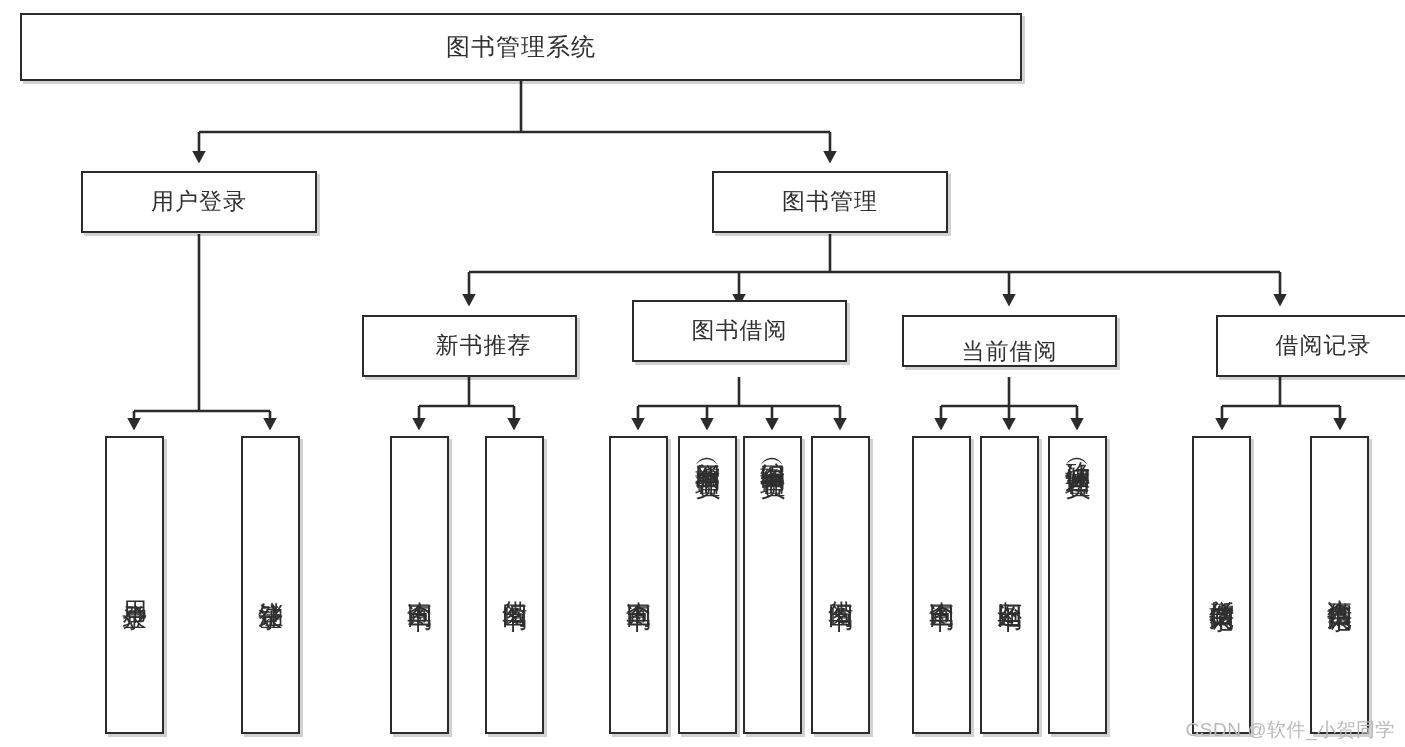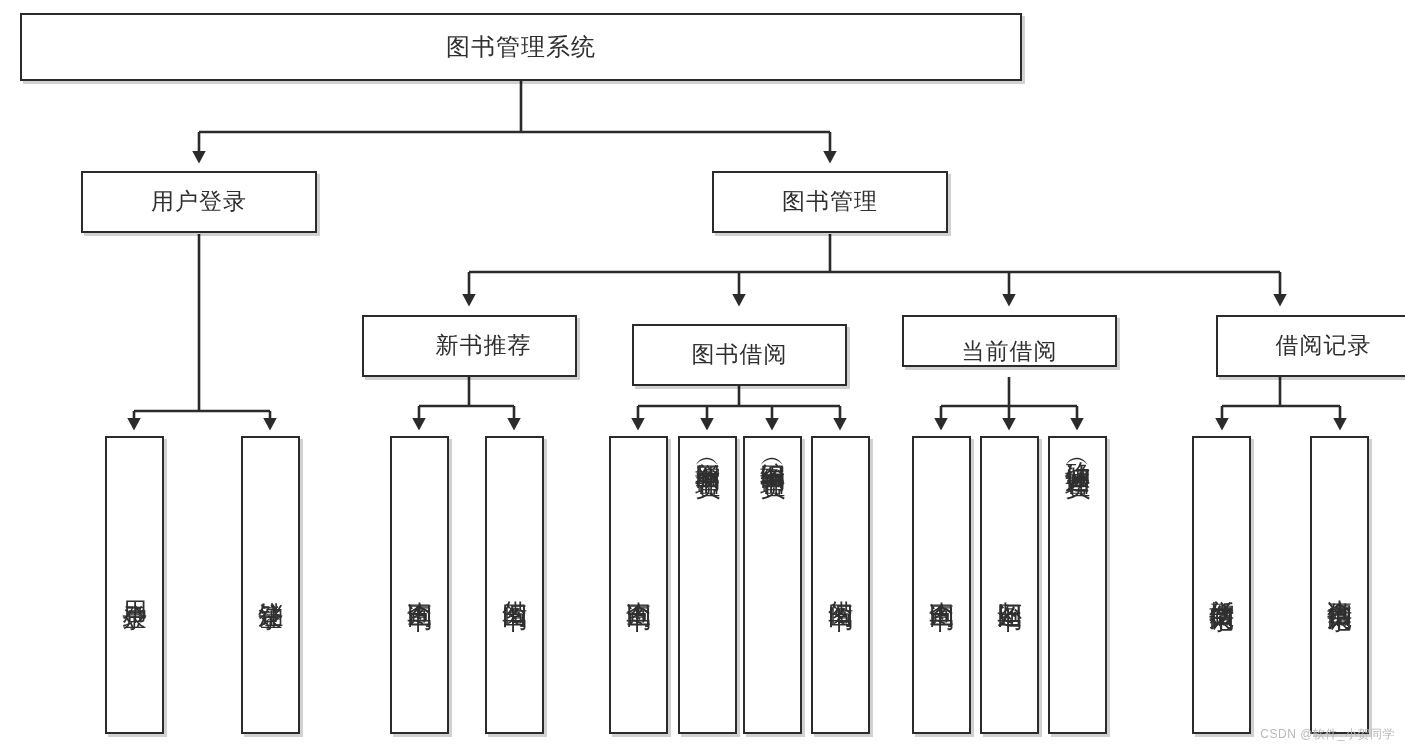--- a/index.html
+++ b/index.html
@@ -37,21 +37,21 @@
     line-height:1.18;
     letter-spacing:2px;
     white-space:normal;
     max-height:286px;
   }
   .nodebox.leaf.toppad{align-items:flex-start;}
   .nodebox.leaf.toppad .lbl{margin-top:4px;}
   #watermark{
     position:absolute;
     right:10px;bottom:4px;
-    font-size:12px;
+    font-size:19px;
     color:#b9b9b9;
     letter-spacing:0.5px;
     white-space:nowrap;
     pointer-events:none;
   }
 </style>
 </head>
 <body>
 
 <div id="stage">
@@ -113,21 +113,21 @@
   <div class="nodebox" style="left:81px;top:171px;width:236px;height:62px;">
     <span class="lbl">用户登录</span>
   </div>
   <div class="nodebox" style="left:712px;top:171px;width:236px;height:62px;">
     <span class="lbl">图书管理</span>
   </div>
 
   <div class="nodebox" style="left:362px;top:315px;width:215px;height:62px;padding-left:28px;">
     <span class="lbl">新书推荐</span>
   </div>
-  <div class="nodebox" style="left:632px;top:324px;width:215px;height:62px;">
+  <div class="nodebox" style="left:632px;top:300px;width:215px;height:62px;">
     <span class="lbl">图书借阅</span>
   </div>
   <div class="nodebox" style="left:902px;top:315px;width:215px;height:52px;align-items:flex-end;">
     <span class="lbl">当前借阅</span>
   </div>
   <div class="nodebox" style="left:1172px;top:315px;width:215px;height:62px;margin-left:44px;">
     <span class="lbl">借阅记录</span>
   </div>
 
   <div class="nodebox leaf" style="left:105px;top:436px;width:59px;height:298px;">

